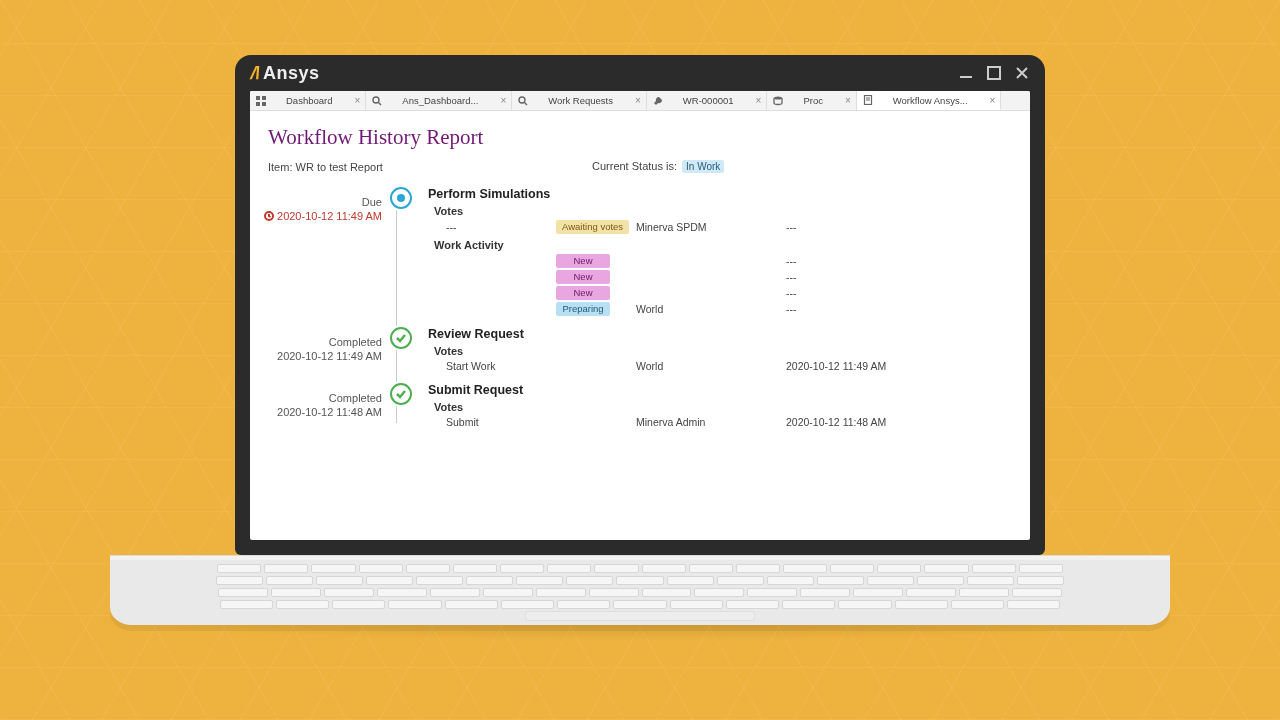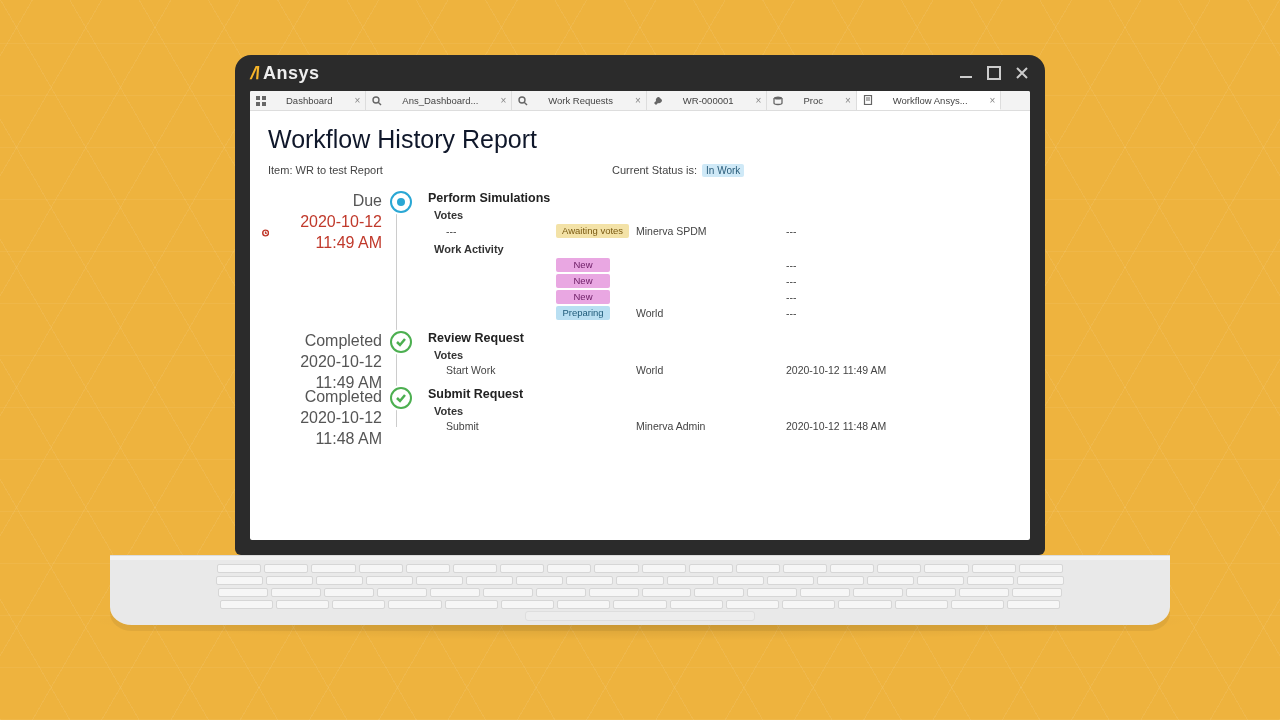--- a/index.html
+++ b/index.html
@@ -71,25 +71,25 @@
   .tab .close { color:#888; font-size:10px; padding-left:2px; cursor:pointer;}
 
   
   .content {
     padding: 14px 18px 10px 18px;
     flex: 1;
     overflow: hidden;
     color: #333;
   }
   h1.page-title {
-    font-size: 25px; font-weight: 400; color: #0f172a; margin-bottom: 10px;
+    font-size: 21px; font-weight: 400; color: #701a75; margin-bottom: 10px; font-family: Liberation Serif, serif;
   }
   .meta-row {
-    display: flex; gap: 34px; font-size: 11px; color: #444; margin-bottom: 4px;
-    align-items: flex-start;
+    display: flex; gap: 14px; font-size: 11px; color: #444; margin-bottom: 4px;
+    align-items: center;
   }
   .meta-row .field { flex: 0 0 auto; }
   .meta-row .field.wide { min-width: 250px; }
   .status-badge {
     display:inline-block; background:#cfe9f7; color:#2a5d7a;
     padding: 1px 4px; border-radius:2px; font-size:10px; margin-left:2px;
   }
 
   
   .timeline {
@@ -109,22 +109,22 @@
     position:absolute; left:-18px; top:0; width:22px; height:22px; border-radius:50%;
     background:#fff; display:flex; align-items:center; justify-content:center;
     box-shadow: 0 0 0 2px #fff;
   }
   .bullet.active { border:2px solid #2aa7d4; }
   .bullet.active::after { content:""; width:8px;height:8px;border-radius:50%;background:#2aa7d4;}
   .bullet.done { border:2px solid #4caf50; }
   .bullet.done svg { width:12px;height:12px; stroke:#4caf50; fill:none; stroke-width:2.5; }
 
   .leftlabel {
-    position:absolute; right: calc(100% + 26px); top:0; width:120px; text-align:right;
-    font-size:16px; color:#555; line-height:1.3;
+    position:absolute; right: calc(100% + 26px); top:8px; width:120px; text-align:right;
+    font-size:11px; color:#555; line-height:1.3;
   }
   .leftlabel .overdue { color:#c0392b; display:flex; align-items:center; justify-content:flex-end; gap:3px; }
   .leftlabel .overdue svg{ width:10px;height:10px; stroke:#c0392b; fill:none; stroke-width:2;}
 
   .node-title { font-size:12.5px; font-weight:600; color:#222; margin-bottom:4px;}
   .subhdr { font-size:11px; font-weight:600; color:#333; margin: 4px 0 2px 6px; }
 
   .row {
     display:grid;
     grid-template-columns: 110px 80px 150px 110px;

